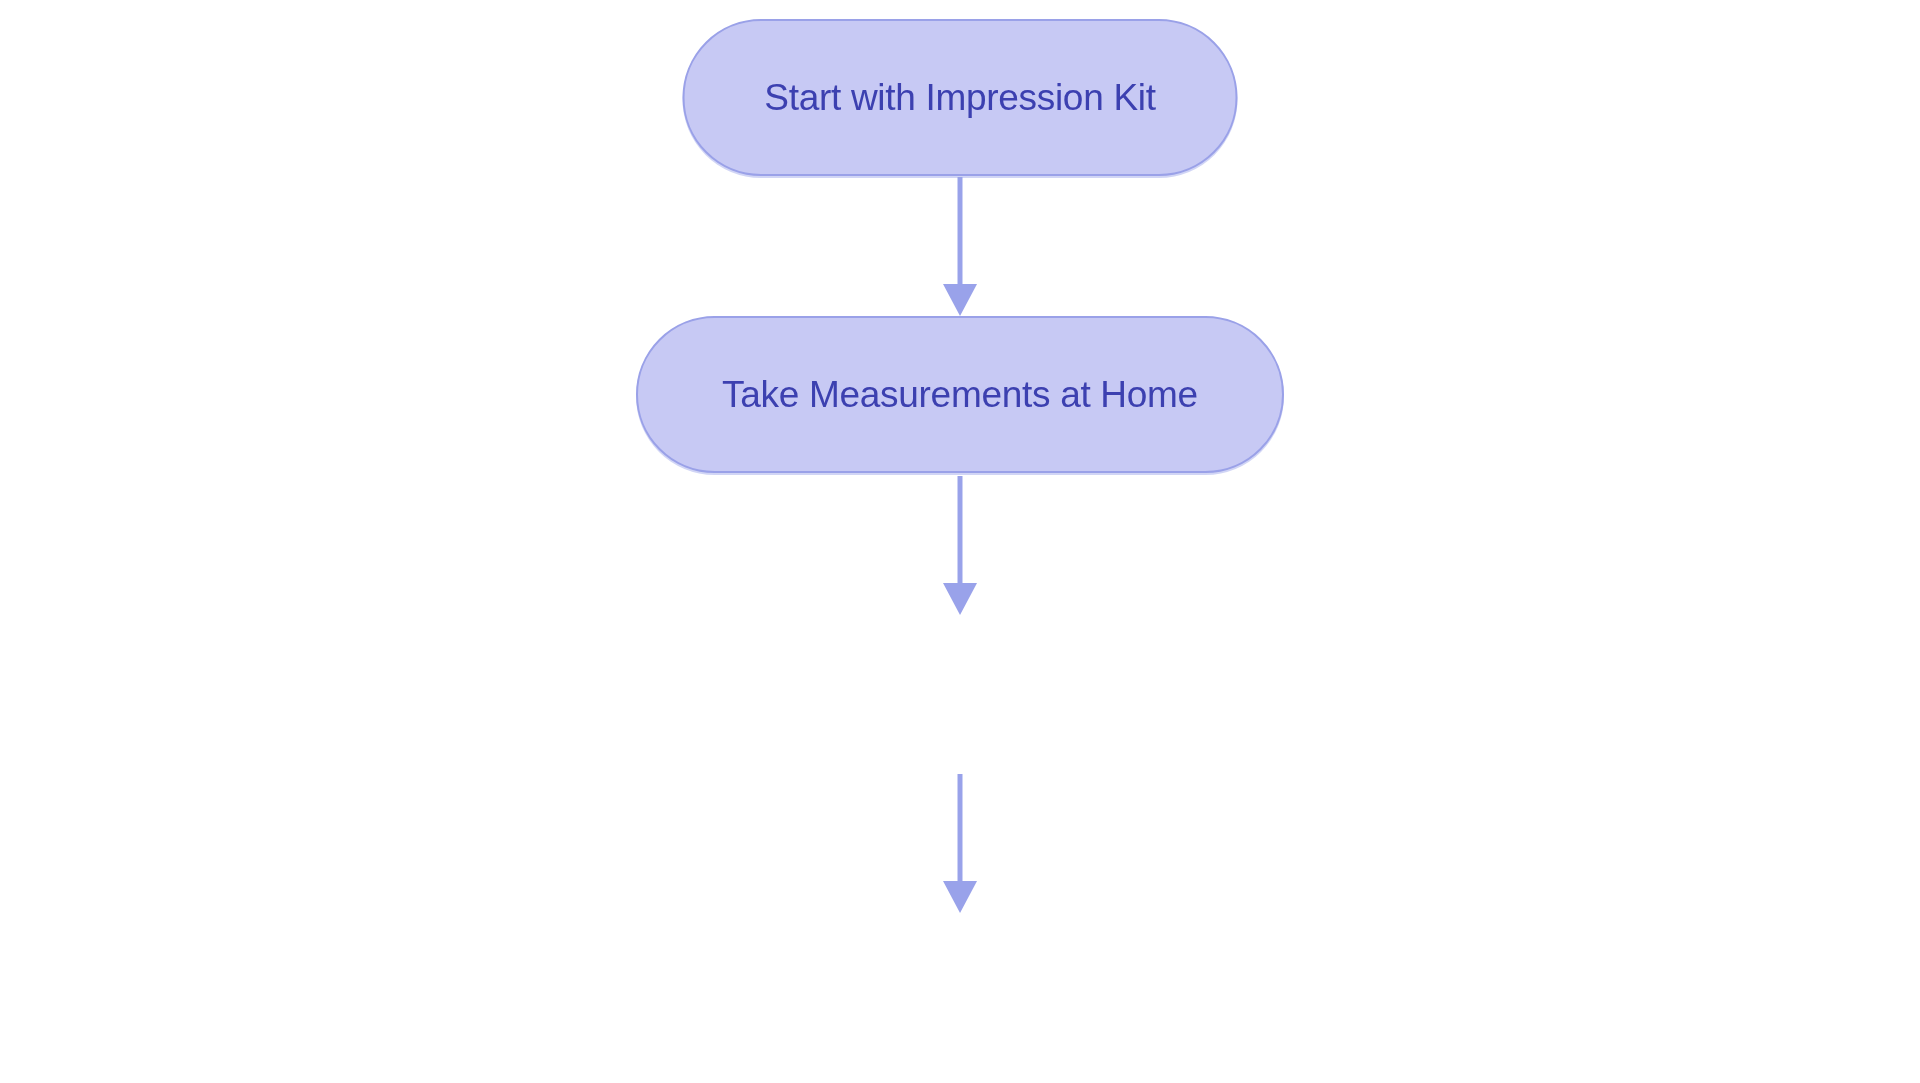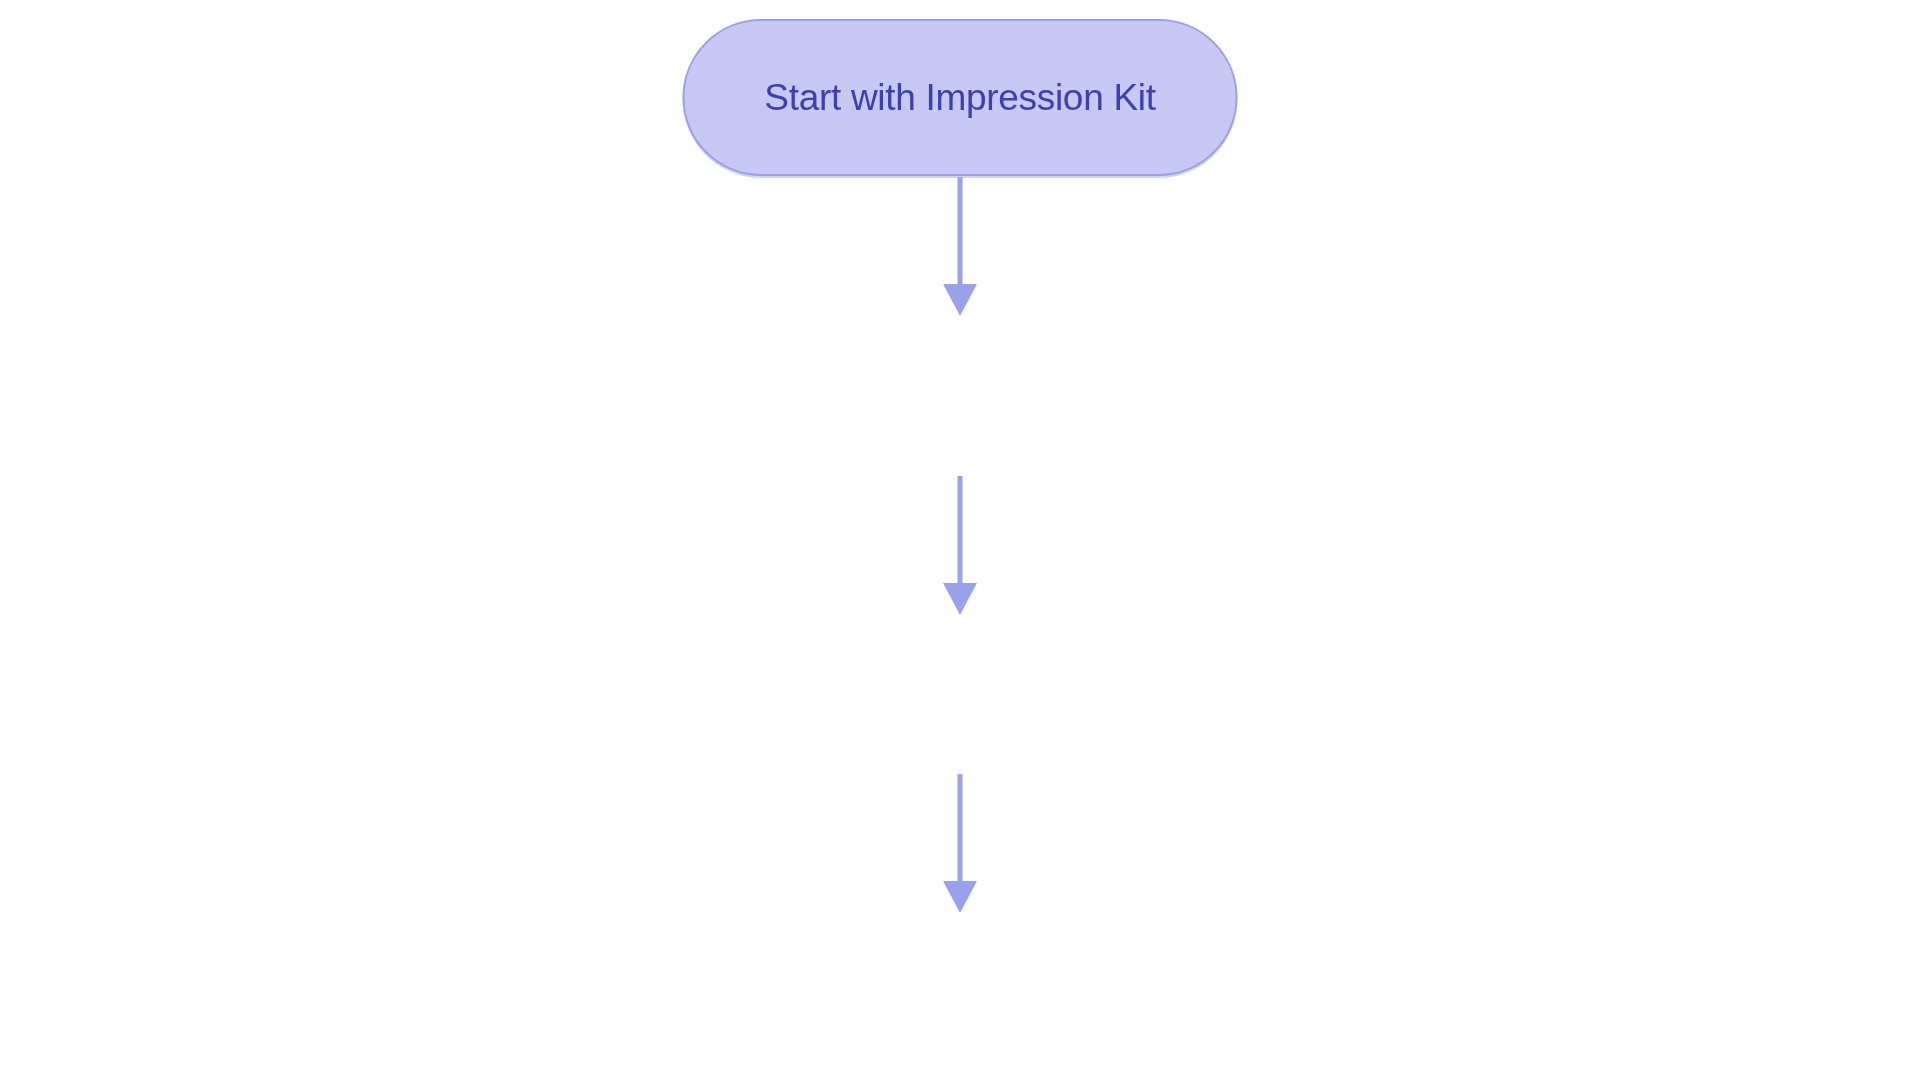--- a/index.html
+++ b/index.html
@@ -66,20 +66,23 @@
 
   <div class="node node-1">
     <span class="node-label">Start with Impression Kit</span>
   </div>
 
   <svg class="arrow arrow-1" width="40" height="139" viewBox="0 0 40 139" aria-hidden="true">
     <line x1="20" y1="0" x2="20" y2="110" stroke="currentColor" stroke-width="5"></line>
     <polygon points="3,107 37,107 20,139" fill="currentColor"></polygon>
   </svg>
 
+  <div class="node node-2">
+    <span class="node-label">Take Measurements at Home</span>
+  </div>
 
   <svg class="arrow arrow-2" width="40" height="139" viewBox="0 0 40 139" aria-hidden="true">
     <line x1="20" y1="0" x2="20" y2="110" stroke="currentColor" stroke-width="5"></line>
     <polygon points="3,107 37,107 20,139" fill="currentColor"></polygon>
   </svg>
 
 
   <svg class="arrow arrow-3" width="40" height="139" viewBox="0 0 40 139" aria-hidden="true">
     <line x1="20" y1="0" x2="20" y2="110" stroke="currentColor" stroke-width="5"></line>
     <polygon points="3,107 37,107 20,139" fill="currentColor"></polygon>

